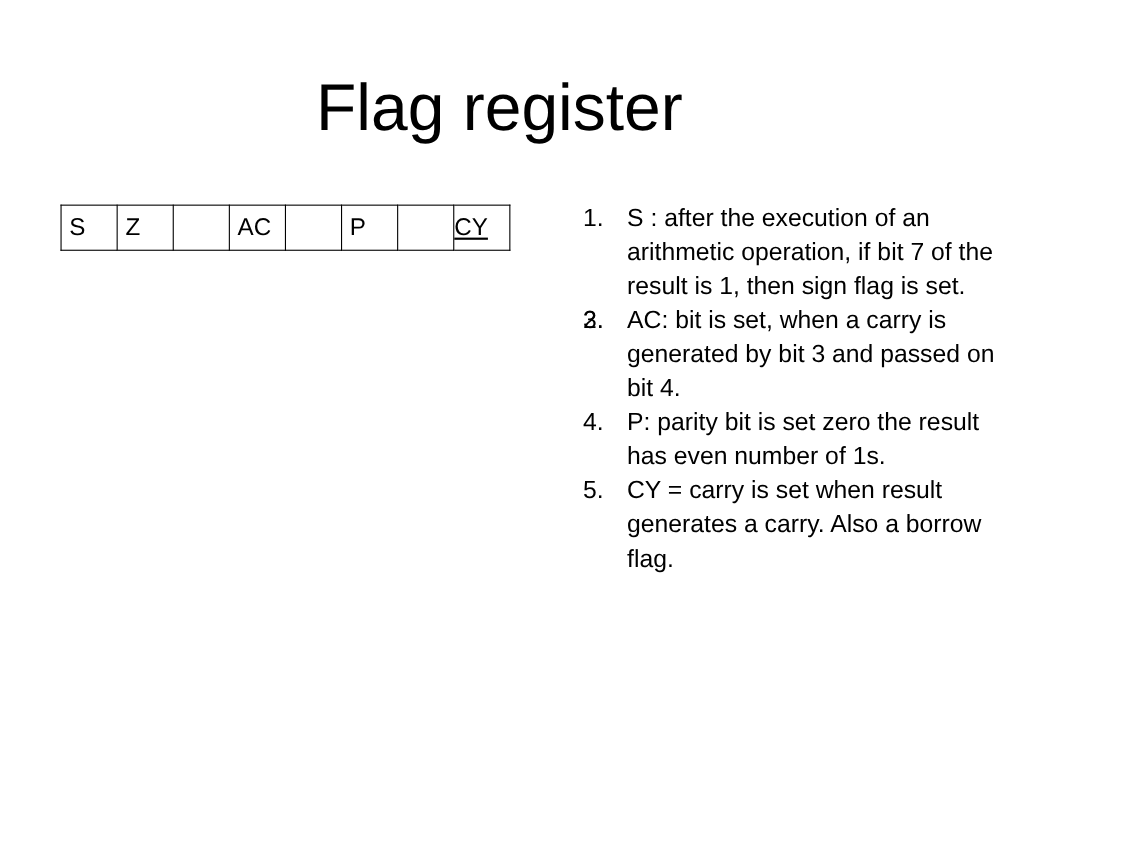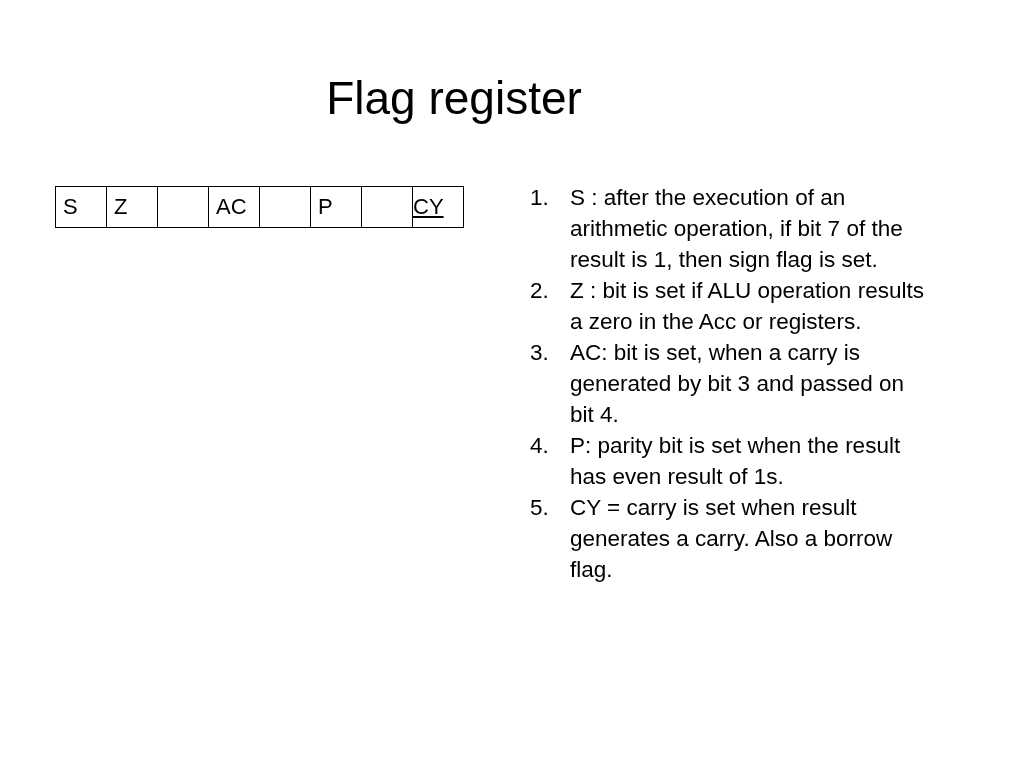--- a/index.html
+++ b/index.html
@@ -2,21 +2,21 @@
 <html><head>
   <meta charset="utf-8">
   <style>
     html, body { margin: 0; padding: 0; background: #ffffff; }
     body {
       width: 1024px; height: 768px; position: relative; overflow: hidden;
       font-family: "Liberation Sans", sans-serif; color: #000000;
     }
     .title {
       position: absolute; left: 0; top: 58px; width: 908px;
-      text-align: center; font-size: 46px; line-height: 80px;
+      text-align: center; font-size: 60px; line-height: 80px;
     }
     .flag-table {
       position: absolute; left: 55px; top: 186px;
       border-collapse: collapse;
     }
     .flag-table td {
       width: 51px; height: 41px; padding: 0 0 0 7px;
       border: 1px solid #000; font-size: 22px; box-sizing: border-box;
       vertical-align: middle; line-height: 22px;
     }
@@ -49,27 +49,26 @@
 </tbody>
   </table>
 
 <ol class="desc-list">
   <li>
     <span class="num">1.</span>
     <span>S : after the execution of an arithmetic operation, if bit 7 of the result is 1, then sign flag is set.</span>
   </li>
   <li>
     <span class="num">2.</span>
-    <span>Z : bit is set if ALU operation results a zero in the Acc or registers.</span>
   </li>
   <li>
     <span class="num">3.</span>
     <span>AC: bit is set, when a carry is generated by bit 3 and passed on bit 4.</span>
   </li>
   <li>
     <span class="num">4.</span>
-    <span>P: parity bit is set when the result has even result of 1s.</span>
+    <span>P: parity bit is set zero the result has even number of 1s.</span>
   </li>
   <li>
     <span class="num">5.</span>
     <span>CY = carry is set when result generates a carry. Also a borrow flag.</span>
   </li>
 </ol>
 
 </body></html>

